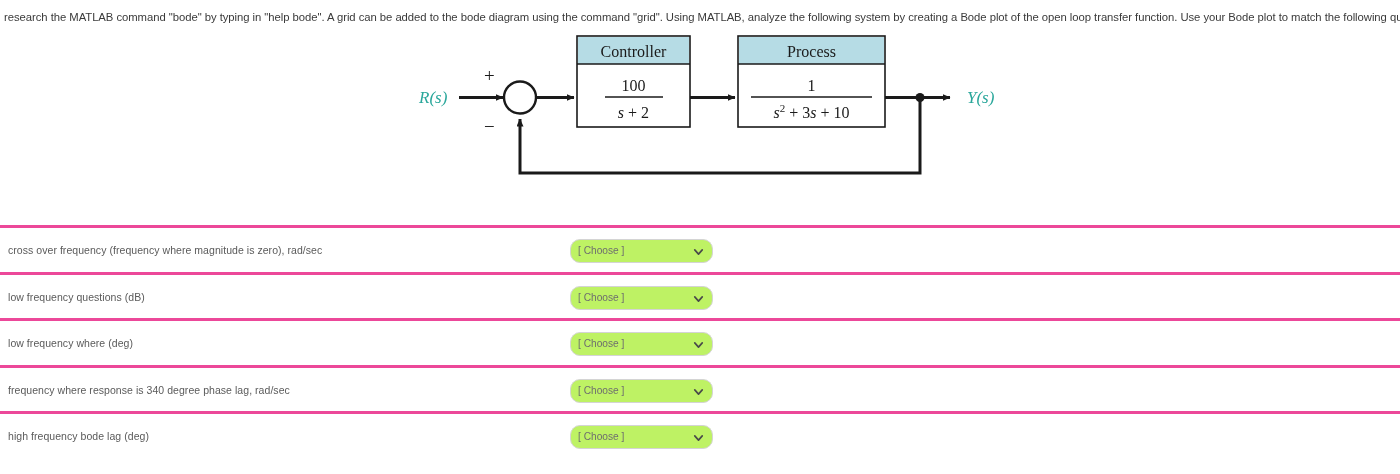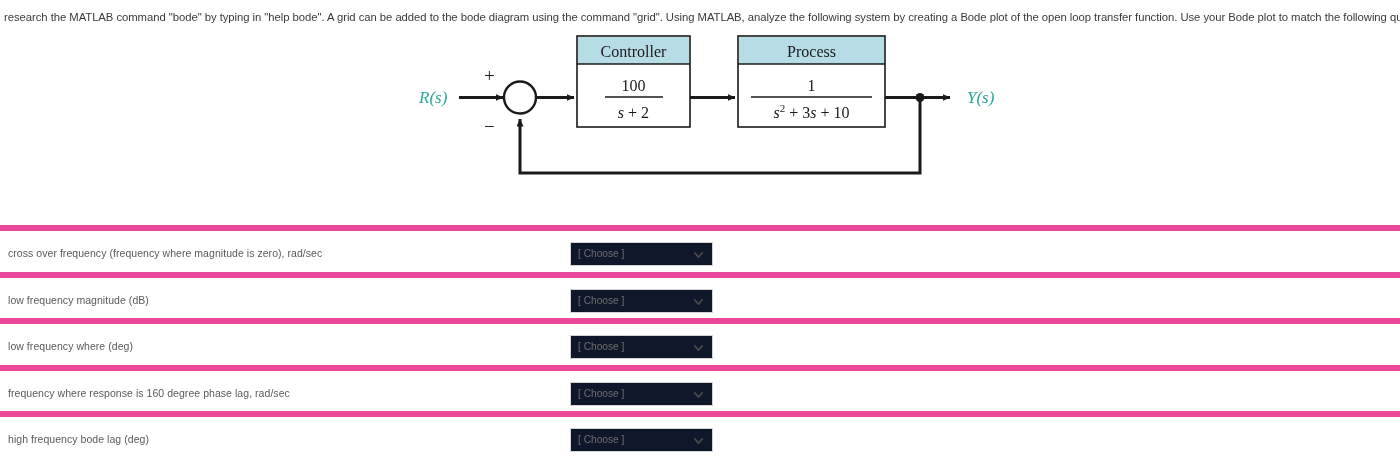--- a/index.html
+++ b/index.html
@@ -43,40 +43,40 @@
   
   .rows {
     position: absolute;
     left: 0;
     top: 225px;
     width: 1400px;
   }
   .qrow {
     position: relative;
     height: 46.5px;
-    border-top: 6px solid #ec4899;
+    border-top: 3px solid #ec4899;
   }
   .qrow .qlabel {
     position: absolute;
     left: 8px;
     top: 16px;
     font-size: 10.5px;
     color: #5a5a5a;
     white-space: nowrap;
     letter-spacing: 0.05px;
   }
   .qrow .qselect {
     position: absolute;
     left: 570px;
     top: 11px;
     width: 143px;
     height: 24px;
-    background: #0f172a;
+    background: #bef264;
     border: 1px solid #d4d4d4;
-    border-radius: 1px;
+    border-radius: 10px;
   }
   .qrow .qselect .qvalue {
     position: absolute;
     left: 7px;
     top: 5px;
     font-size: 10.2px;
     color: #6e6e6e;
     white-space: nowrap;
   }
   .qrow .qselect .chev {
@@ -152,21 +152,21 @@
       <span class="qvalue">[ Choose ]</span>
       <span class="chev">
         <svg viewBox="0 0 12 12" width="11" height="10">
           <polyline points="1.5,3.5 6,8.5 10.5,3.5" fill="none" stroke="#4a4a4a" stroke-width="2" stroke-linecap="round" stroke-linejoin="round"></polyline>
         </svg>
       </span>
     </div>
   </div>
 
   <div class="qrow">
-    <div class="qlabel">low frequency magnitude (dB)</div>
+    <div class="qlabel">low frequency questions (dB)</div>
     <div class="qselect">
       <span class="qvalue">[ Choose ]</span>
       <span class="chev">
         <svg viewBox="0 0 12 12" width="11" height="10">
           <polyline points="1.5,3.5 6,8.5 10.5,3.5" fill="none" stroke="#4a4a4a" stroke-width="2" stroke-linecap="round" stroke-linejoin="round"></polyline>
         </svg>
       </span>
     </div>
   </div>
 
@@ -176,21 +176,21 @@
       <span class="qvalue">[ Choose ]</span>
       <span class="chev">
         <svg viewBox="0 0 12 12" width="11" height="10">
           <polyline points="1.5,3.5 6,8.5 10.5,3.5" fill="none" stroke="#4a4a4a" stroke-width="2" stroke-linecap="round" stroke-linejoin="round"></polyline>
         </svg>
       </span>
     </div>
   </div>
 
   <div class="qrow">
-    <div class="qlabel">frequency where response is 160 degree phase lag, rad/sec</div>
+    <div class="qlabel">frequency where response is 340 degree phase lag, rad/sec</div>
     <div class="qselect">
       <span class="qvalue">[ Choose ]</span>
       <span class="chev">
         <svg viewBox="0 0 12 12" width="11" height="10">
           <polyline points="1.5,3.5 6,8.5 10.5,3.5" fill="none" stroke="#4a4a4a" stroke-width="2" stroke-linecap="round" stroke-linejoin="round"></polyline>
         </svg>
       </span>
     </div>
   </div>
 

